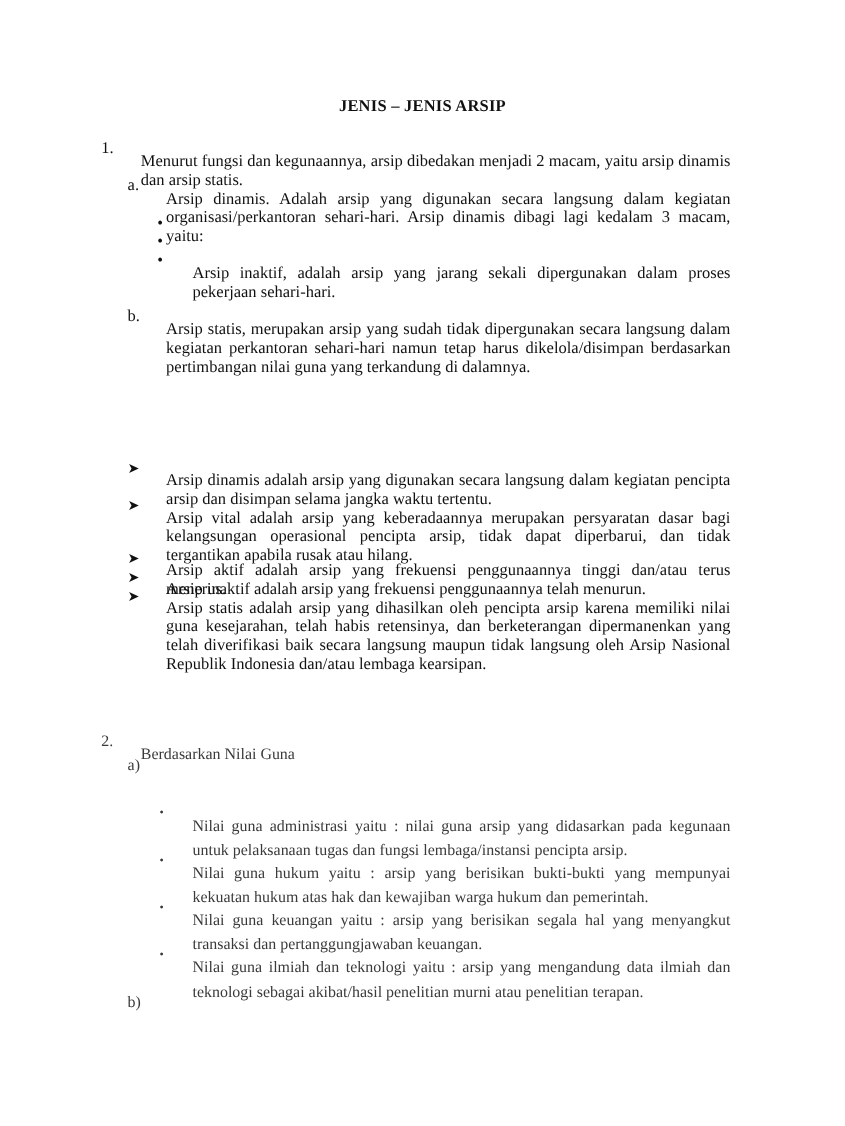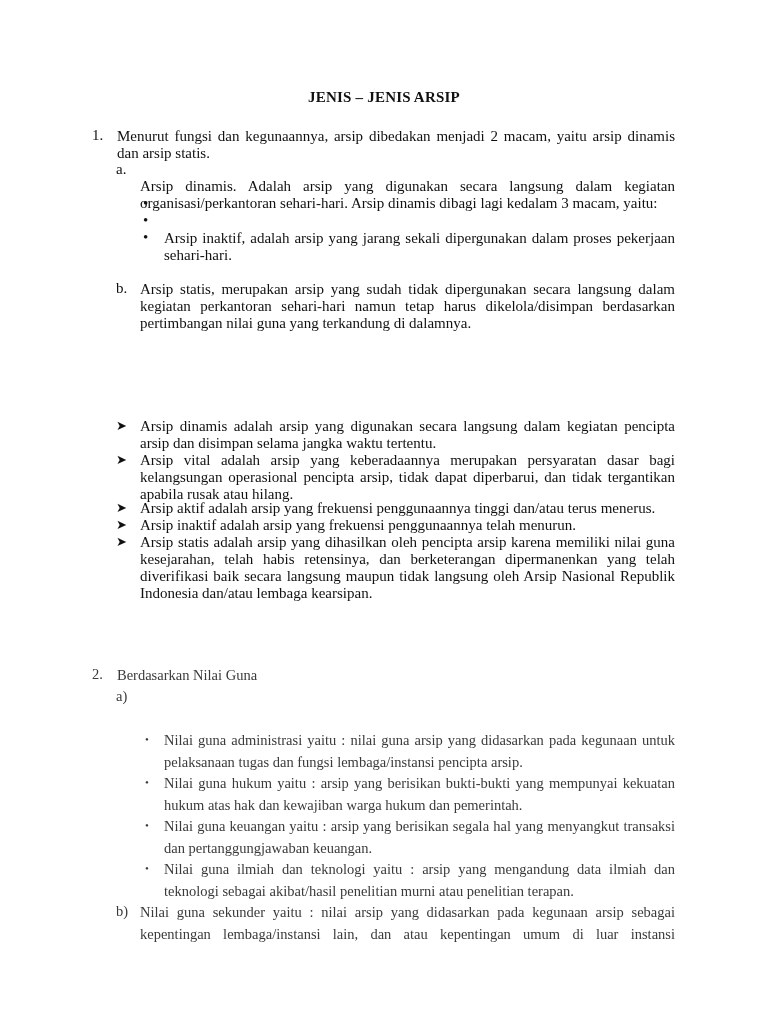--- a/index.html
+++ b/index.html
@@ -2,37 +2,37 @@
 <html><head>
 <meta charset="utf-8">
 <style>
   html, body { margin: 0; padding: 0; background: #ffffff; }
   body { width: 768px; height: 1024px; overflow: hidden; position: relative;
          font-family: "Liberation Serif", serif; color: #111; }
   .page { position: absolute; left: 0; top: 0; width: 768px; height: 1024px; }
   .title { position: absolute; top: 89px; left: 0; width: 768px; text-align: center;
            font-weight: bold; font-size: 15px; letter-spacing: 0.2px; }
   .blk { position: absolute; font-size: 15px; line-height: 17px; text-align: justify; }
-  .blk p { margin: 1px; text-align: justify; text-align-last: left; }
+  .blk p { margin: 12px; text-align: justify; text-align-last: left; }
   .num { position: absolute; }
   .s2 { color: #3a3a3a; line-height: 21.5px; font-size: 14.5px; }
 </style>
 </head>
 <body>
 
 <div class="page">
   <div class="title">JENIS – JENIS  ARSIP</div>
 
   <span class="blk num" style="left:92px;top:127px">1.</span>
   <div class="blk" style="left:116px;top:127px;width:560px">
     <p>Menurut fungsi dan kegunaannya, arsip dibedakan menjadi 2 macam, yaitu arsip dinamis dan arsip statis.</p>
   </div>
 
   <span class="blk num" style="left:116px;top:161px">a.</span>
-  <div class="blk" style="left:139px;top:177px;width:537px">
+  <div class="blk" style="left:139px;top:161px;width:537px">
     <p>Arsip dinamis. Adalah arsip yang digunakan secara langsung dalam kegiatan organisasi/perkantoran sehari-hari. Arsip dinamis dibagi lagi kedalam 3 macam, yaitu:</p>
   </div>
 
   <span class="blk num" style="left:143px;top:195px">•</span>
   <span class="blk num" style="left:143px;top:212px">•</span>
   <span class="blk num" style="left:143px;top:229px">•</span>
   <div class="blk" style="left:163px;top:229px;width:513px">
       <p>Arsip inaktif, adalah arsip yang jarang sekali dipergunakan dalam proses pekerjaan sehari-hari.</p>
     </div>
 
@@ -81,16 +81,13 @@
   <span class="blk num s2" style="left:145px;top:815px;font-size:11px">•</span>
   <div class="blk s2" style="left:163px;top:815px;width:513px">
       <p>Nilai guna keuangan yaitu : arsip yang berisikan segala hal yang menyangkut transaksi dan pertanggungjawaban keuangan.</p>
     </div>
   <span class="blk num s2" style="left:145px;top:858px;font-size:11px">•</span>
   <div class="blk s2" style="left:163px;top:858px;width:513px">
       <p>Nilai guna ilmiah dan teknologi yaitu : arsip yang mengandung data ilmiah dan teknologi sebagai akibat/hasil penelitian murni atau penelitian terapan.</p>
     </div>
 
   <span class="blk num s2" style="left:116px;top:901px">b)</span>
-  <div class="blk s2" style="left:139px;top:901px;width:537px">
-      <p style="text-align-last:justify">Nilai guna sekunder yaitu : nilai arsip yang didasarkan pada kegunaan arsip sebagai kepentingan lembaga/instansi lain, dan atau kepentingan umum di luar instansi</p>
-    </div>
 </div>
 
 </body></html>

